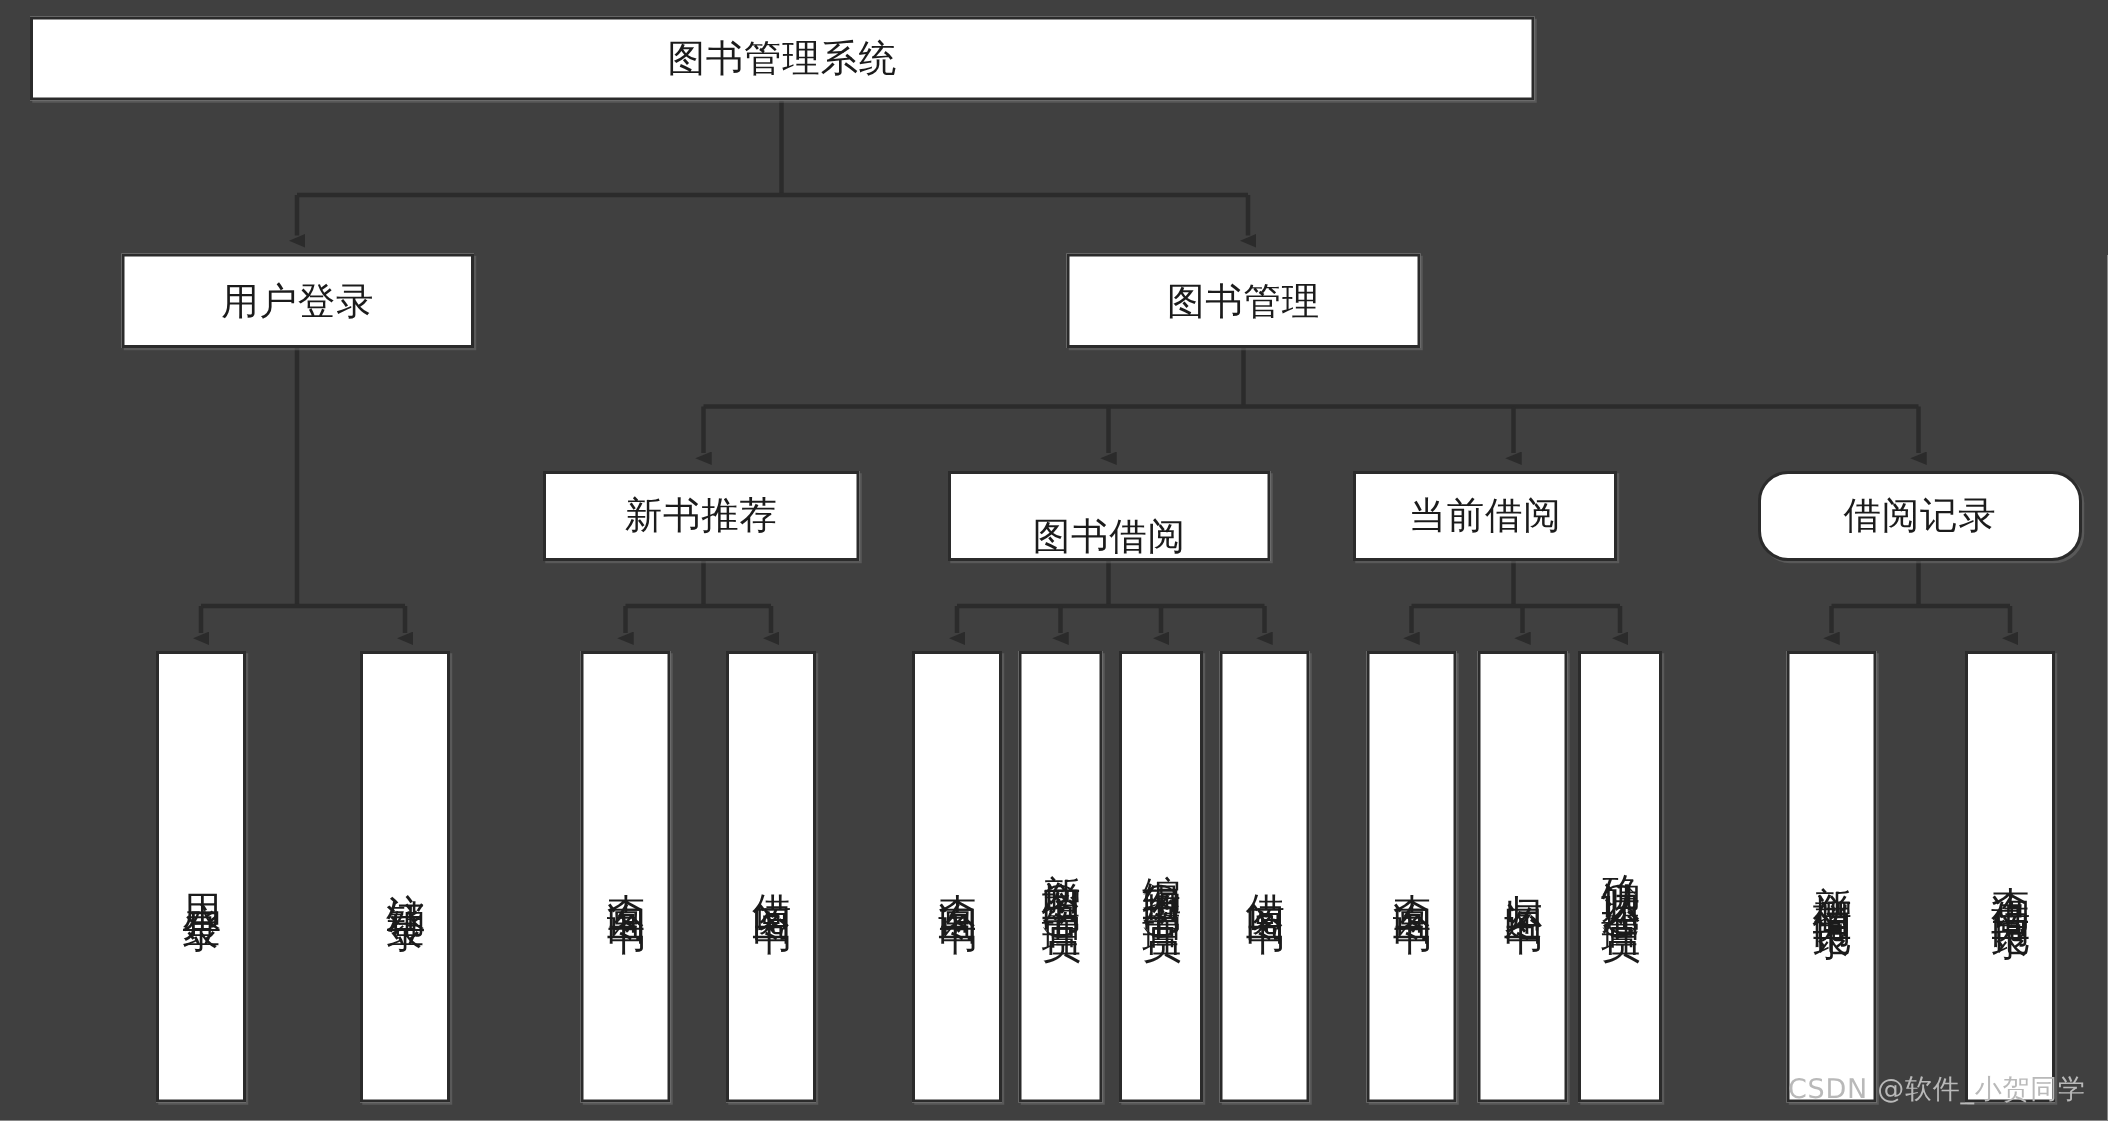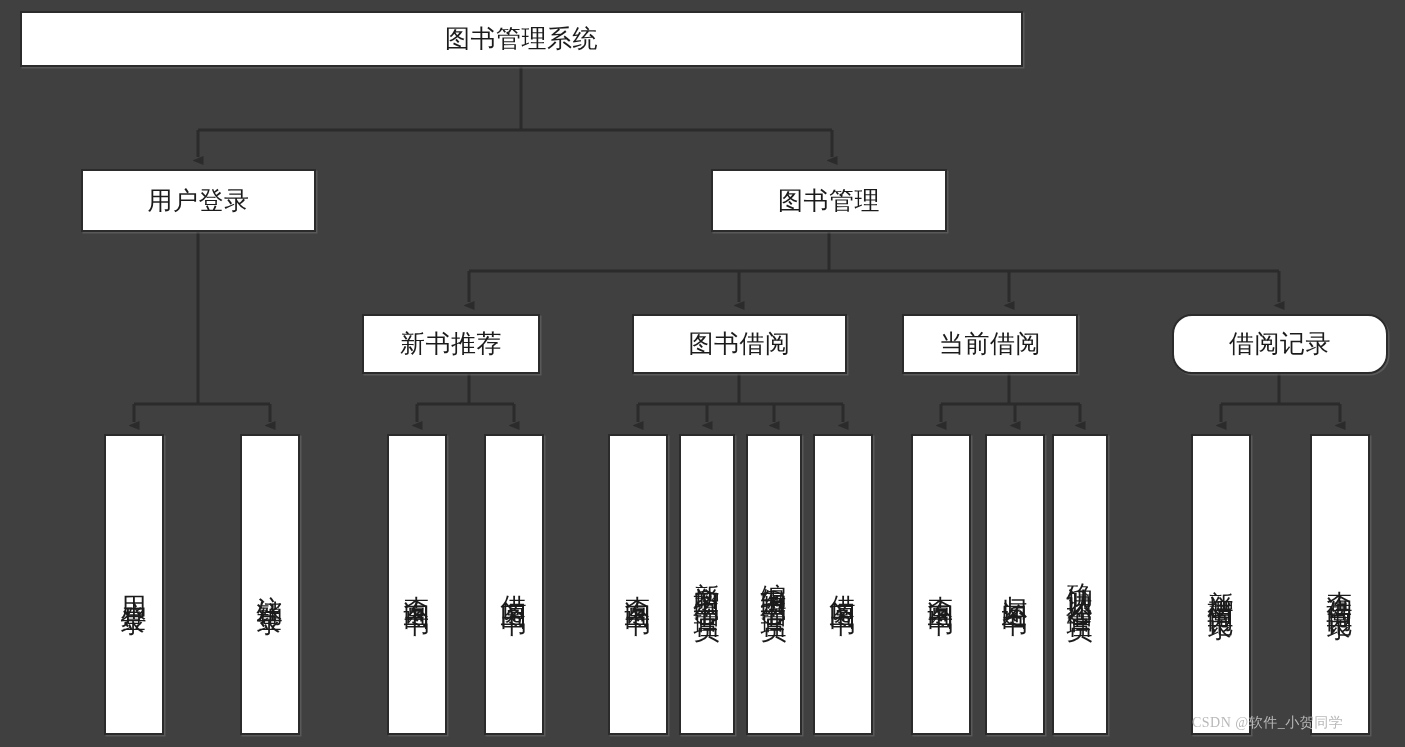--- a/index.html
+++ b/index.html
@@ -54,25 +54,24 @@
   .node.vertical .label {
     writing-mode: vertical-rl;
     text-orientation: upright;
     font-size: 26px;
     letter-spacing: 5px;
     line-height: 1;
   }
   .watermark {
     position: absolute;
     color: #b9b9b9;
-    font-size: 14px;
+    font-size: 18px;
     letter-spacing: 0.5px;
     white-space: nowrap;
     user-select: none;
-    font-family: Liberation Serif, serif;
   }
 </style>
 </head>
 <body>
 
 <div id="diagram-root">
 
   <svg class="connectors" viewBox="0 0 1405 747" xmlns="http://www.w3.org/2000/svg">
     <defs>
       <marker id="arrow" markerWidth="9" markerHeight="11" refX="1" refY="5.5" orient="auto" markerUnits="userSpaceOnUse">
@@ -142,24 +141,24 @@
     <span class="label">图书管理系统</span>
   </div>
 
   <div class="node horizontal" style="left:81px; top:169px; width:235px; height:63px;">
     <span class="label">用户登录</span>
   </div>
   <div class="node horizontal" style="left:711px; top:169px; width:236px; height:63px;">
     <span class="label">图书管理</span>
   </div>
 
-  <div class="node horizontal" style="left:362px; top:314px; width:178px; height:60px;">
+  <div class="node horizontal" style="left:362px; top:314px; width:211px; height:60px;">
     <span class="label">新书推荐</span>
   </div>
-  <div class="node horizontal" style="left:632px; top:314px; width:215px; height:60px;">
+  <div class="node horizontal" style="left:632px; top:314px; width:215px; height:60px;align-items:flex-end;">
     <span class="label">图书借阅</span>
   </div>
   <div class="node horizontal" style="left:902px; top:314px; width:176px; height:60px;">
     <span class="label">当前借阅</span>
   </div>
   <div class="node horizontal" style="left:1172px; top:314px; width:216px; height:60px;border-radius:20px;">
     <span class="label">借阅记录</span>
   </div>
 
   <div class="node vertical" style="left:104px; top:434px; width:60px; height:301px;">

